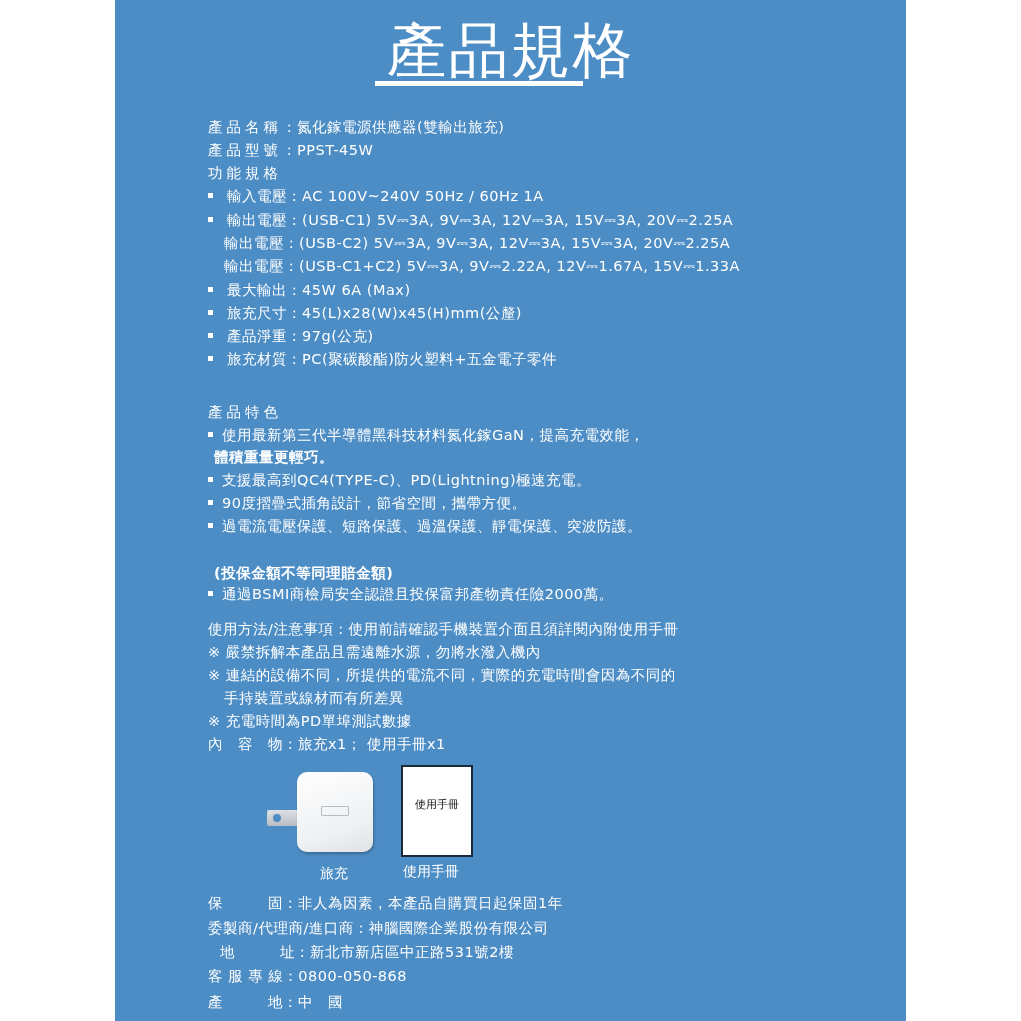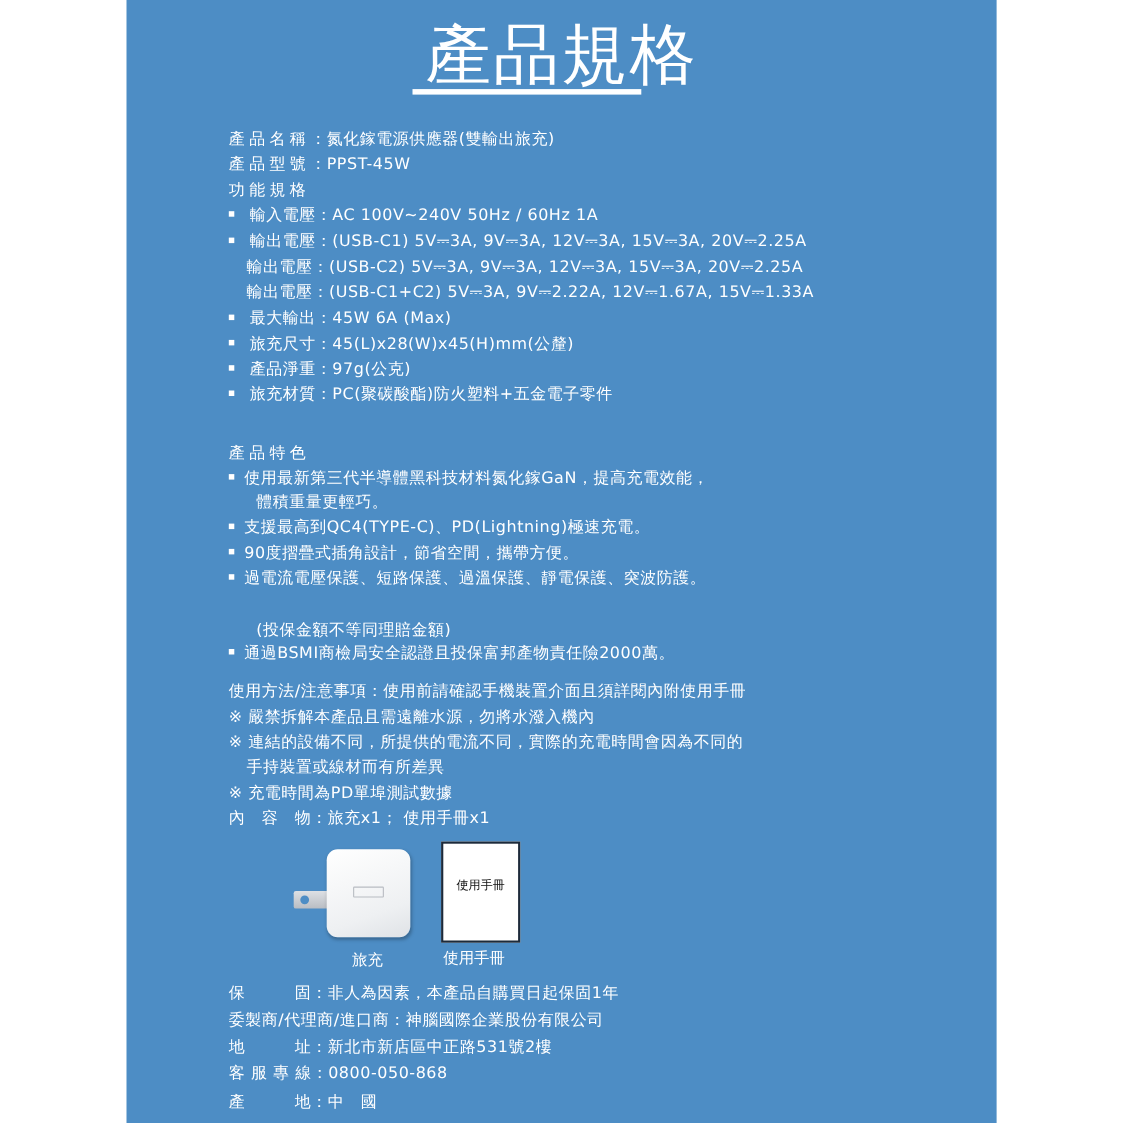--- a/index.html
+++ b/index.html
@@ -18,21 +18,21 @@
     }
     .line {
       position: absolute; left: 93px; font-size: 14.5px; line-height: 20px; white-space: nowrap;
       letter-spacing: 0.5px;
     }
     .bullet::before {
       content: ""; display: inline-block; width: 5px; height: 5px; background: #ffffff;
       margin-right: 9px; vertical-align: middle; position: relative; top: -2px;
     }
     .indent { left: 109px; }
-    .indent2 { left: 118px; }
+    .indent2 { left: 99px; font-weight: bold; }
     .spaced { letter-spacing: 4px; }
     .product-img {
       position: absolute; left: 148px; top: 772px; width: 118px; height: 86px;
     }
     .charger-body {
       position: absolute; left: 34px; top: 0; width: 76px; height: 80px; border-radius: 10px;
       background: linear-gradient(160deg, #ffffff 0%, #eef0f2 70%, #dfe2e6 100%);
       box-shadow: 1px 2px 3px rgba(0,0,0,0.25);
     }
     .charger-logo {
@@ -129,21 +129,21 @@
     <span>使用手冊</span>
   </div>
   <div class="cap" style="left:288px; top:862px;">使用手冊</div>
 
   <div class="line" style="top:893px;">
     <span>保　　　固</span>：<span>非人為因素，本產品自購買日起保固1年</span>
   </div>
   <div class="line" style="top:918px;">
     <span>委製商/代理商/進口商</span>：<span>神腦國際企業股份有限公司</span>
   </div>
-  <div class="line" style="top:942px;">
+  <div class="line" style="top:942px;margin-left:12px;">
     <span>地　　　址</span>：<span>新北市新店區中正路531號2樓</span>
   </div>
   <div class="line" style="top:966px;">
     <span>客 服 專 線</span>：<span>0800-050-868</span>
   </div>
   <div class="line" style="top:992px;">
     <span>產　　　地</span>：<span>中　國</span>
   </div>
 
 </div>

